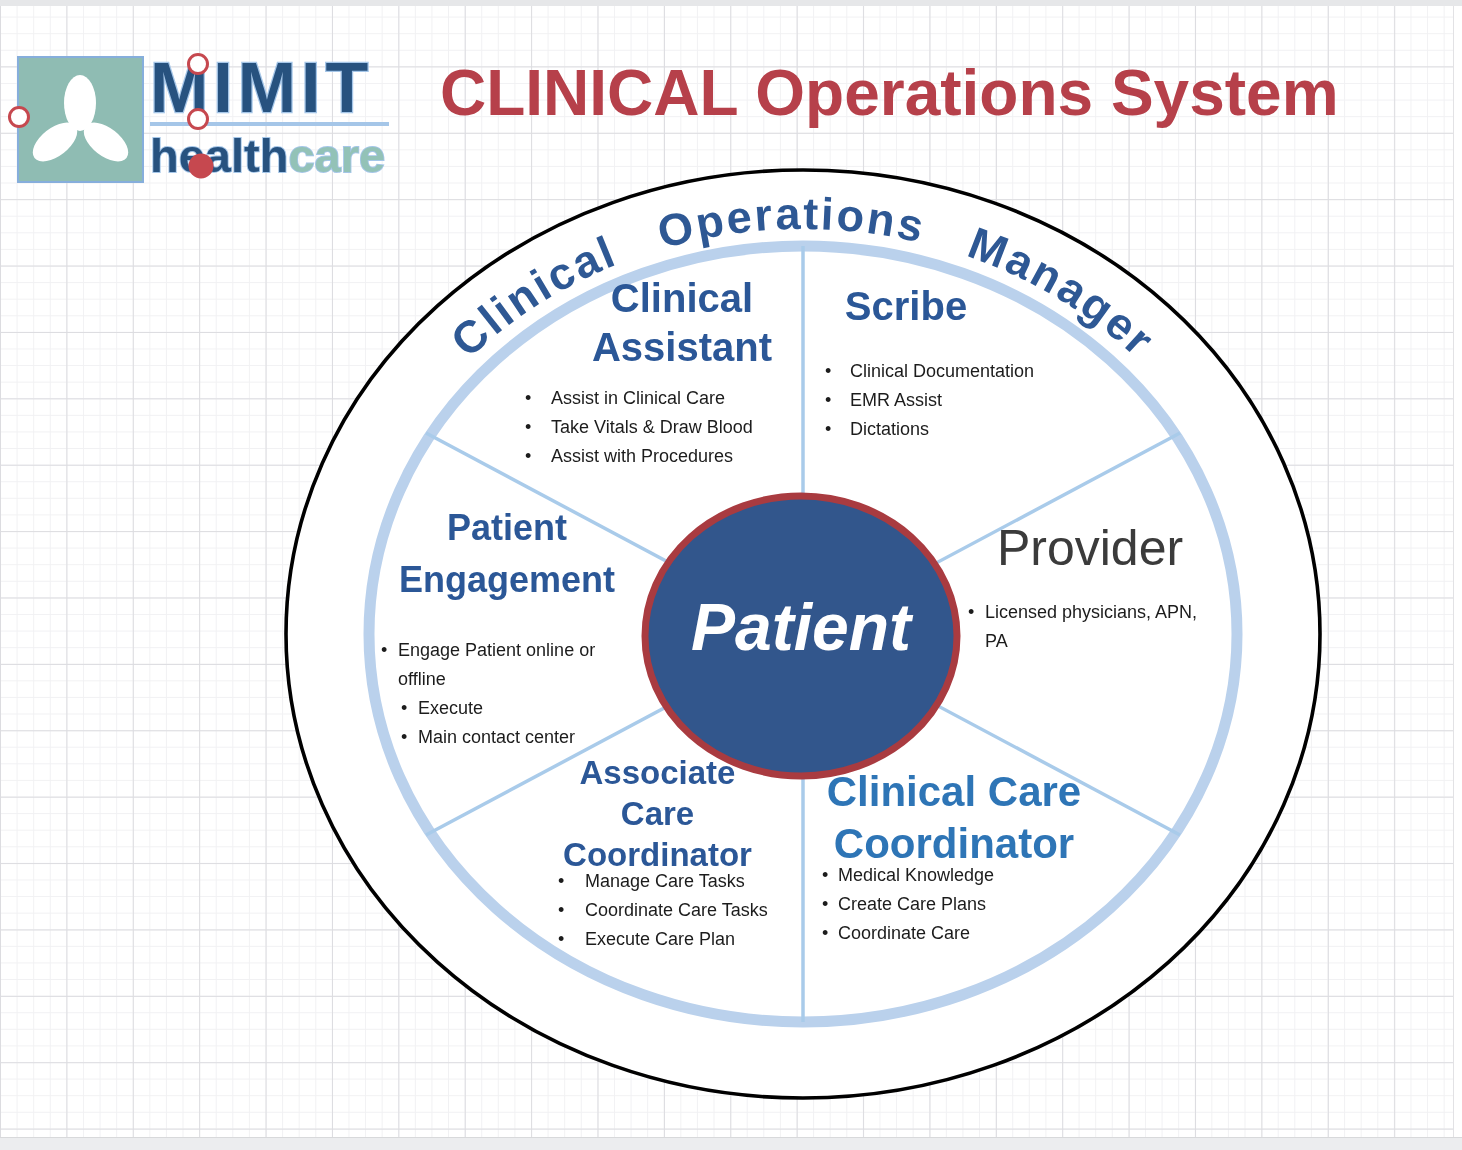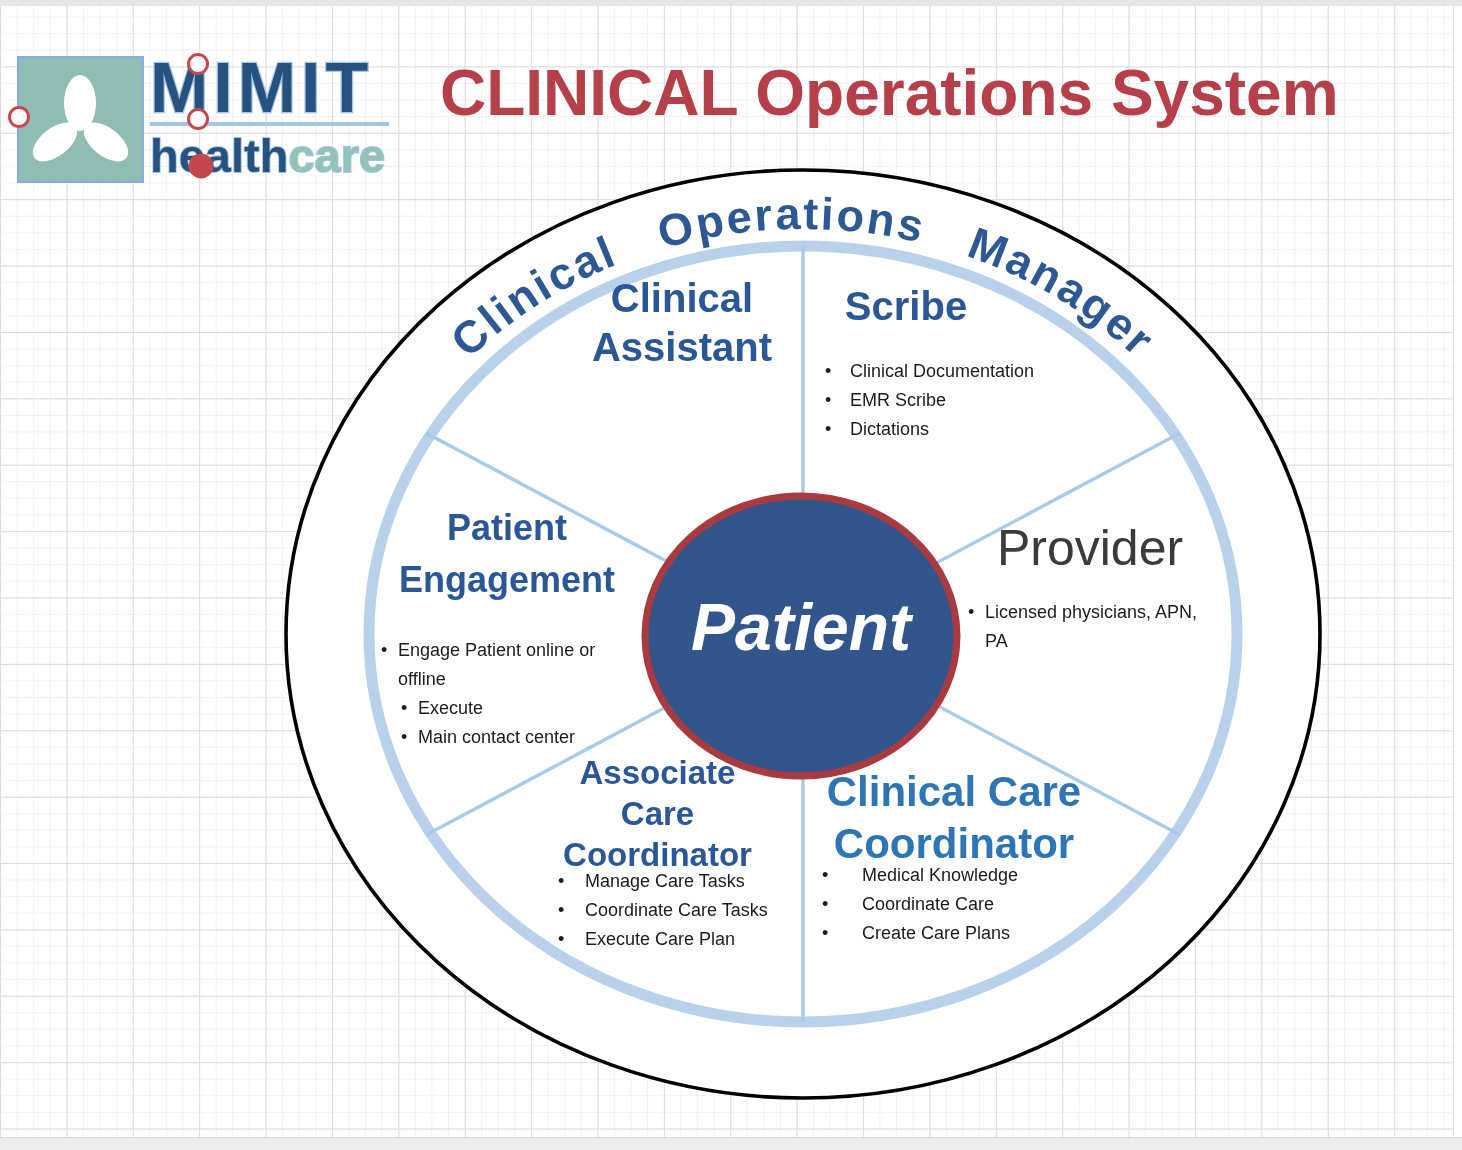--- a/index.html
+++ b/index.html
@@ -37,21 +37,21 @@
   .b-scribe{left:812px;top:357px;width:288px;}
   .b-scribe li{padding-left:38px;} .b-scribe li::before{left:13px;}
   .b-provider{left:960px;top:598px;width:255px;line-height:31px;}
   .b-provider li{padding-left:25px;} .b-provider li::before{left:8px;}
   .b-pe{left:372px;top:636px;width:254px;line-height:29.5px;}
   .b-pe li{padding-left:26px;} .b-pe li::before{left:9px;}
   .b-pe li.indent{margin-left:20px;}
   .b-acc{left:540px;top:867px;width:280px;font-size:21px;line-height:26px;}
   .b-acc li{padding-left:45px;} .b-acc li::before{left:18px;}
   .b-ccc{left:806px;top:861px;width:282px;}
-  .b-ccc li{padding-left:56px;} .b-ccc li::before{left:16px;}
+  .b-ccc li{padding-left:32px;} .b-ccc li::before{left:16px;}
   .arc-text{font-size:45px;font-weight:bold;fill:#2E5894;letter-spacing:2.5px;word-spacing:30px;}
   .center-text{font-size:66px;font-weight:bold;font-style:italic;fill:#ffffff;text-anchor:middle;}
   .logo-main{font-size:70px;font-weight:bold;fill:#27527F;stroke:#A5C6E8;stroke-width:2.5px;paint-order:stroke;letter-spacing:5px;}
   .logo-sub{font-size:47px;font-weight:bold;stroke:#A5C6E8;stroke-width:1.8px;paint-order:stroke;}
   .t-health{fill:#27527F;} .t-care{fill:#93C2B7;}
 </style>
 </head>
 <body>
 
 <div class="canvas">
@@ -91,25 +91,30 @@
         <circle cx="198" cy="64" r="9.5" fill="#ffffff" stroke="#C6484F" stroke-width="3"></circle>
         <circle cx="198" cy="119" r="9.5" fill="#ffffff" stroke="#C6484F" stroke-width="3"></circle>
         <circle cx="201" cy="166" r="12.5" fill="#C6484F"></circle>
       </g>
     </g>
   </svg>
 
   <div class="page-title">CLINICAL Operations System</div>
 
   <div class="sec-heading h-ca">Clinical Assistant</div>
+  <ul class="bullets b-ca">
+    <li>Assist in Clinical Care</li>
+    <li>Take Vitals &amp; Draw Blood</li>
+    <li>Assist with Procedures</li>
+  </ul>
 
   <div class="sec-heading h-scribe">Scribe</div>
   <ul class="bullets b-scribe">
     <li>Clinical Documentation</li>
-    <li>EMR Scribe</li>
+    <li>EMR Assist</li>
     <li>Dictations</li>
   </ul>
 
   <div class="sec-heading h-provider">Provider</div>
   <ul class="bullets b-provider">
     <li>Licensed physicians, APN, PA</li>
   </ul>
 
   <div class="sec-heading h-pe">Patient Engagement</div>
   <ul class="bullets b-pe">
@@ -121,19 +126,19 @@
   <div class="sec-heading h-acc">Associate Care Coordinator</div>
   <ul class="bullets b-acc">
     <li>Manage Care Tasks</li>
     <li>Coordinate Care Tasks</li>
     <li>Execute Care Plan</li>
   </ul>
 
   <div class="sec-heading h-ccc">Clinical Care Coordinator</div>
   <ul class="bullets b-ccc">
     <li>Medical Knowledge</li>
+    <li>Create Care Plans</li>
     <li>Coordinate Care</li>
-    <li>Create Care Plans</li>
   </ul>
 
   <div class="right-margin"></div>
   <div class="bottom-bar"></div>
 </div>
 
 </body></html>

